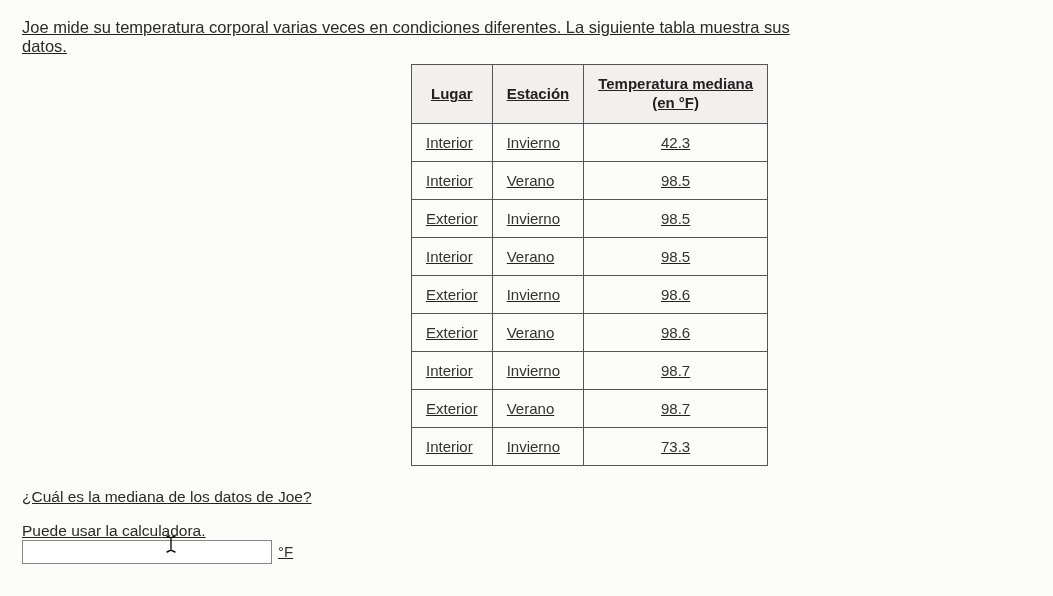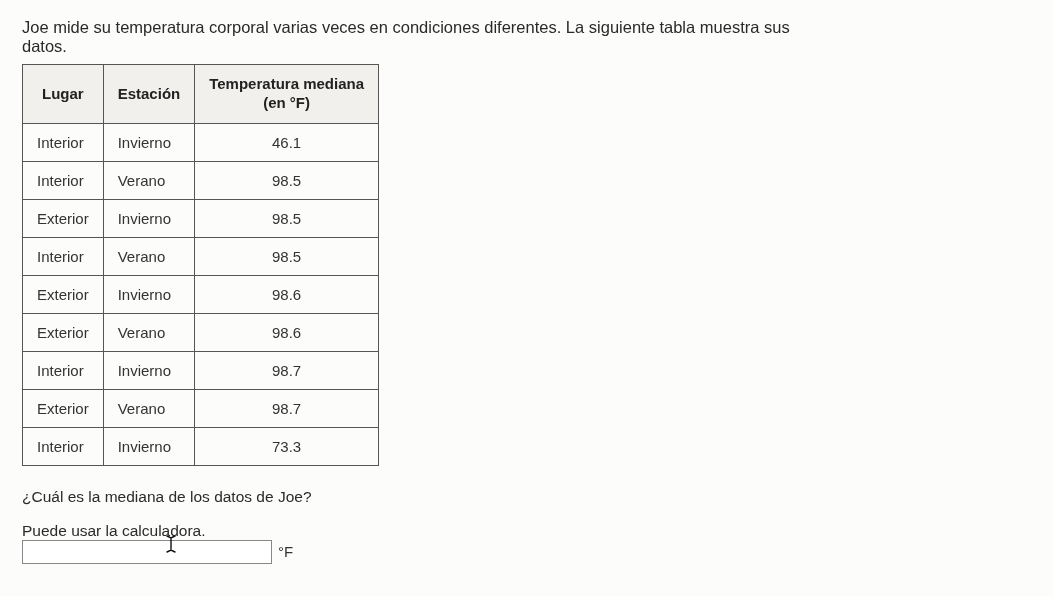--- a/index.html
+++ b/index.html
@@ -9,29 +9,31 @@
     font-family: Verdana, Arial, sans-serif;
     color: #222;
   }
   .page {
     width: 844px;
     height: 596px;
     box-sizing: border-box;
     padding: 18px 36px 0 22px;
     position: relative;
     background: #fcfcfb;
+    text-decoration: underline;
   }
   .intro {
     font-size: 16.5px;
     color: #2a2a2a;
     margin-bottom: 8px;
   }
   .content-row {
     display: flex;
     flex-direction: row;
+    justify-content: flex-end;
     margin-top: 4px;
   }
   table.data {
     border-collapse: collapse;
     font-size: 15px;
     color: #333;
     margin-right: 40px;
   }
   table.data th, table.data td {
     border: 1px solid #555;
@@ -111,21 +113,21 @@
           <th class="temp">
             <span>Temperatura mediana</span><br>
             <span>(en °F)</span>
           </th>
         </tr>
       </thead>
       <tbody>
         <tr>
           <td>Interior</td>
           <td>Invierno</td>
-          <td class="temp">46.1</td>
+          <td class="temp">42.3</td>
         </tr>
         <tr>
           <td>Interior</td>
           <td>Verano</td>
           <td class="temp">98.5</td>
         </tr>
         <tr>
           <td>Exterior</td>
           <td>Invierno</td>
           <td class="temp">98.5</td>

